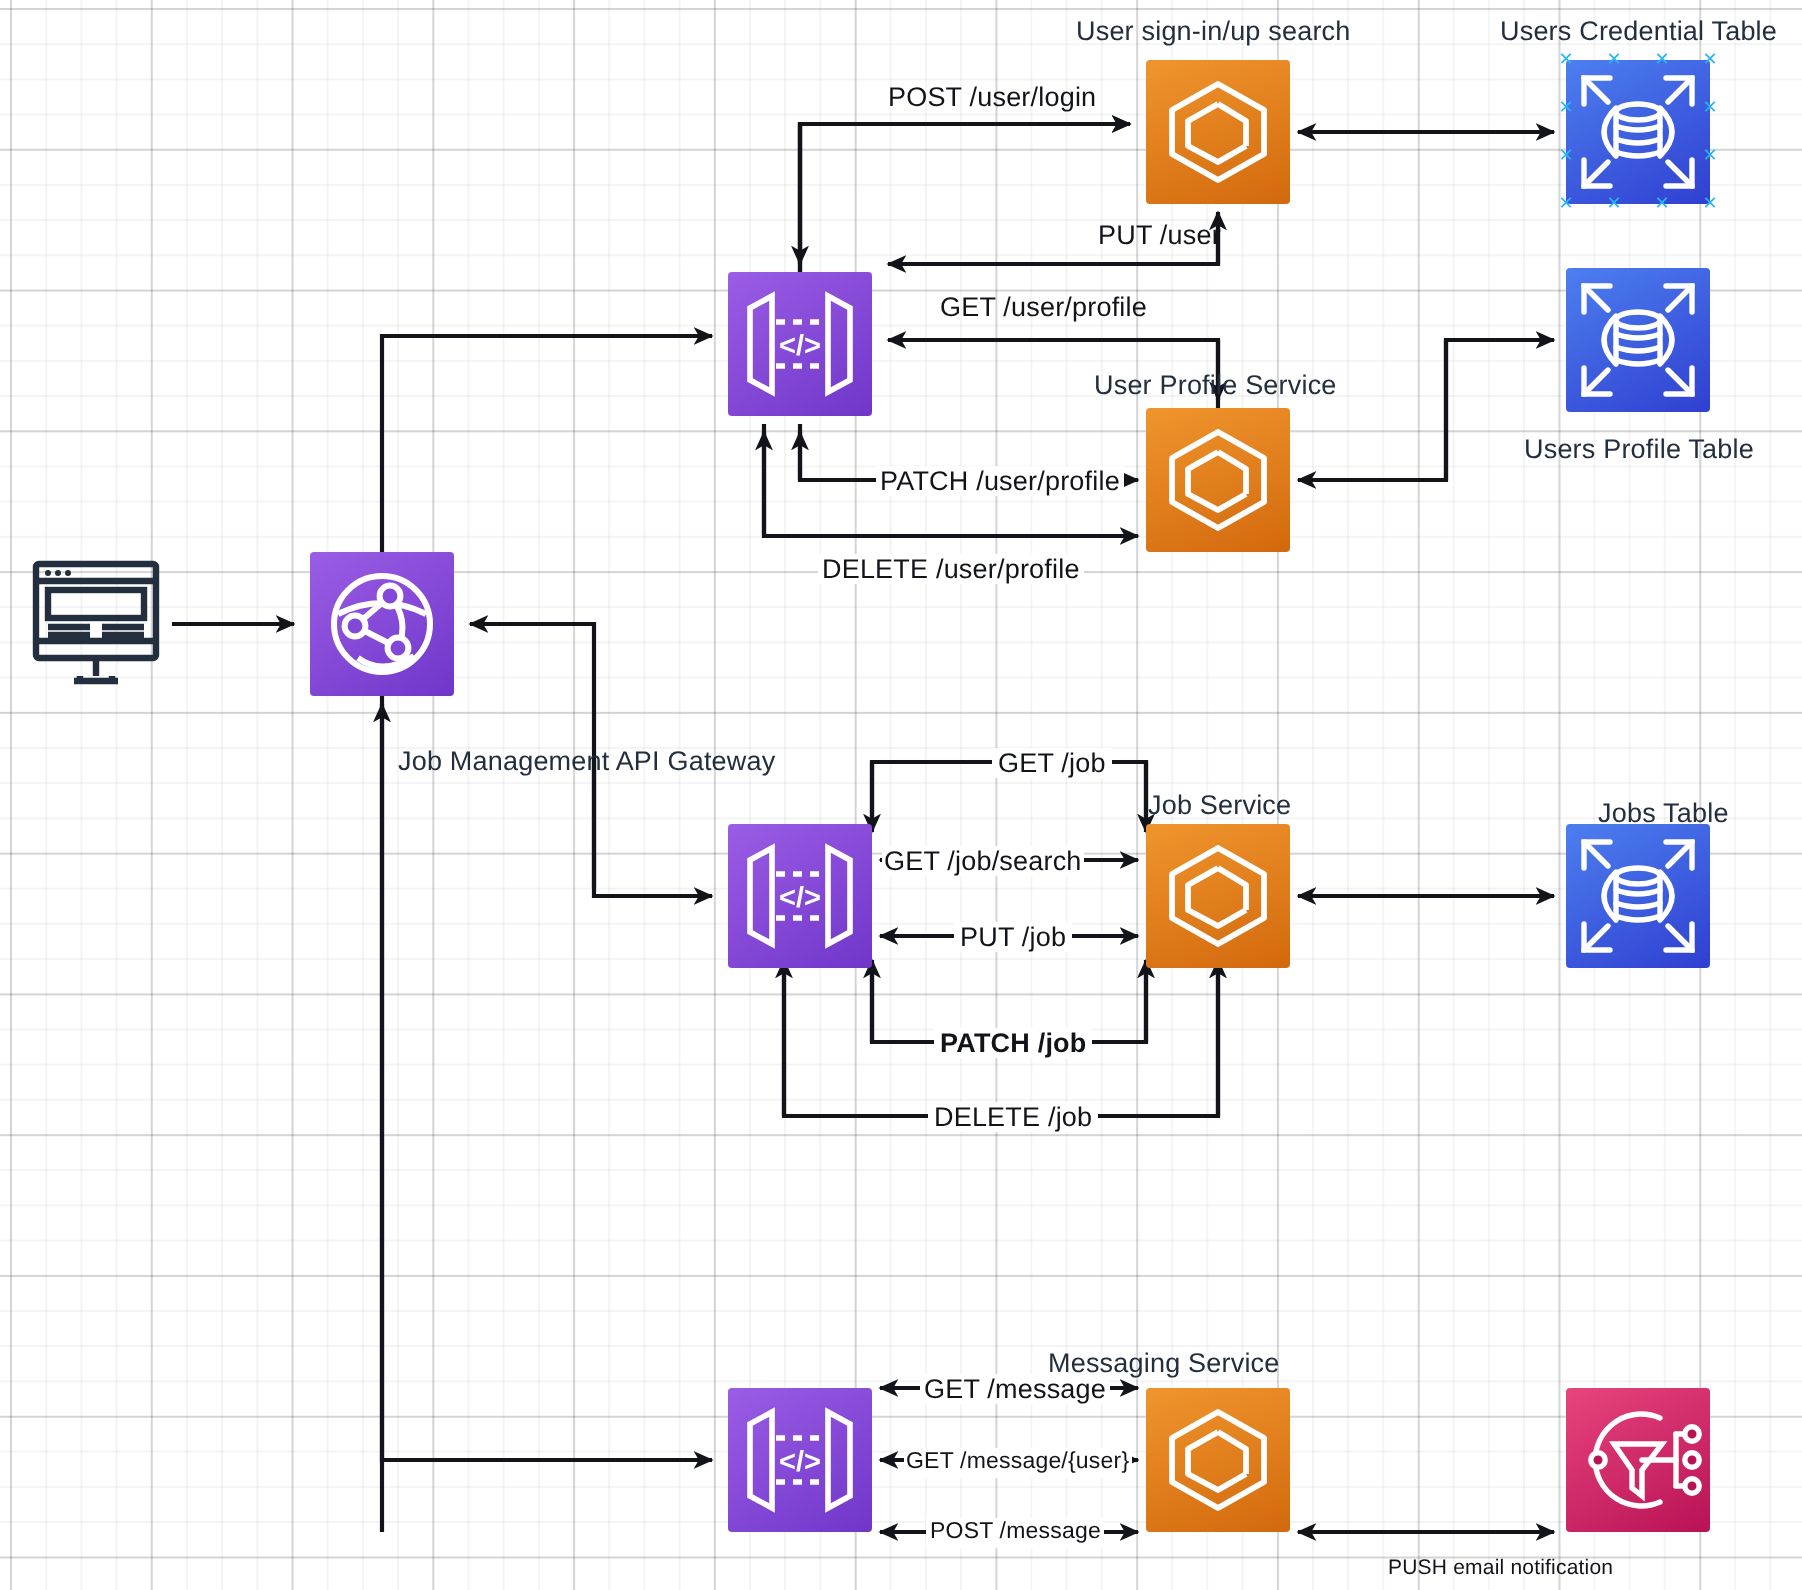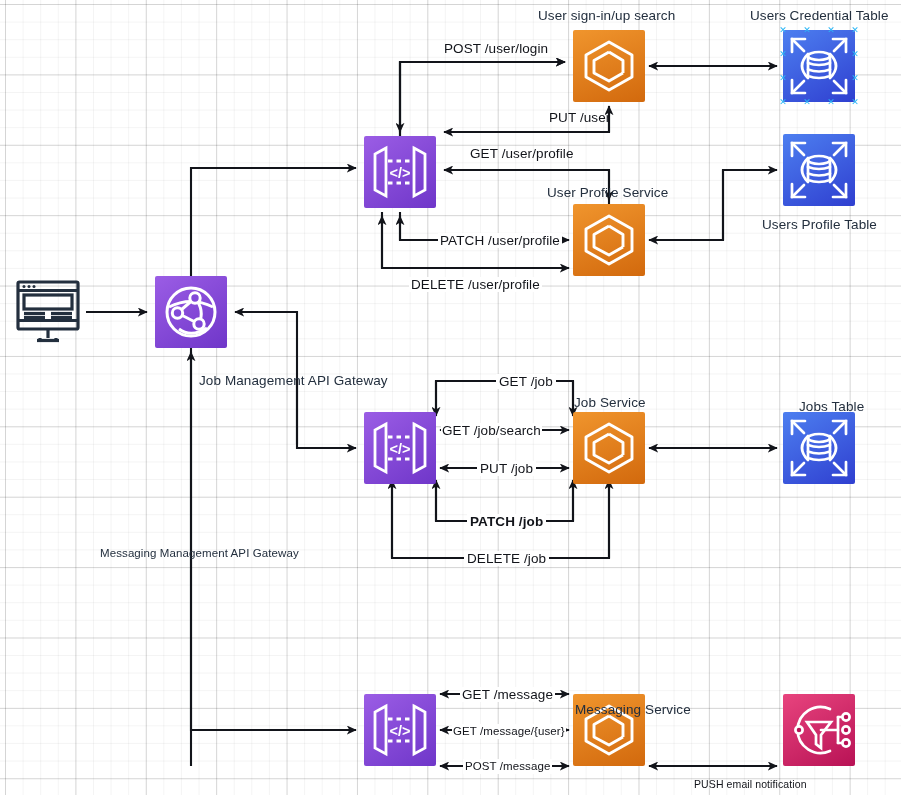--- a/index.html
+++ b/index.html
@@ -368,22 +368,21 @@
     </svg>
   </div>
 
   <div class="caption" style="left:538px;top:8px;">User sign-in/up search</div>
   <div class="caption" style="left:750px;top:8px;">Users Credential Table</div>
   <div class="caption" style="left:547px;top:185px;">User Profile Service</div>
   <div class="caption" style="left:762px;top:217px;">Users Profile Table</div>
   <div class="caption" style="left:199px;top:373px;">Job Management API Gateway</div>
   <div class="caption" style="left:574px;top:395px;">Job Service</div>
   <div class="caption" style="left:787px;top:399px;margin-left:12px;">Jobs Table</div>
-  <div class="caption" style="left:100px;top:546px;font-size:11.5px;">Messaging Management API Gateway</div>
-  <div class="caption" style="left:575px;top:674px;margin-top:28px;">Messaging Service</div>
+  <div class="caption" style="left:524px;top:674px;">Messaging Service</div>
 
   <div class="edgelabel" style="left:444px;top:41px;">POST /user/login</div>
   <div class="edgelabel" style="left:505px;top:110px;margin-left:44px;">PUT /user</div>
   <div class="edgelabel" style="left:470px;top:146px;">GET /user/profile</div>
   <div class="edgelabel" style="left:438px;top:233px;background:#ffffff;padding:0 2px;text-align:center;">PATCH /user/profile</div>
   <div class="edgelabel" style="left:409px;top:277px;background:#ffffff;padding:0 2px;">DELETE /user/profile</div>
 
   <div class="edgelabel" style="left:496px;top:374px;background:#ffffff;padding:0 3px;">GET /job</div>
   <div class="edgelabel" style="left:441px;top:423px;background:#ffffff;padding:0 1px;text-align:center;">GET /job/search</div>
   <div class="edgelabel" style="left:477px;top:461px;background:#ffffff;padding:0 3px;">PUT /job</div>

